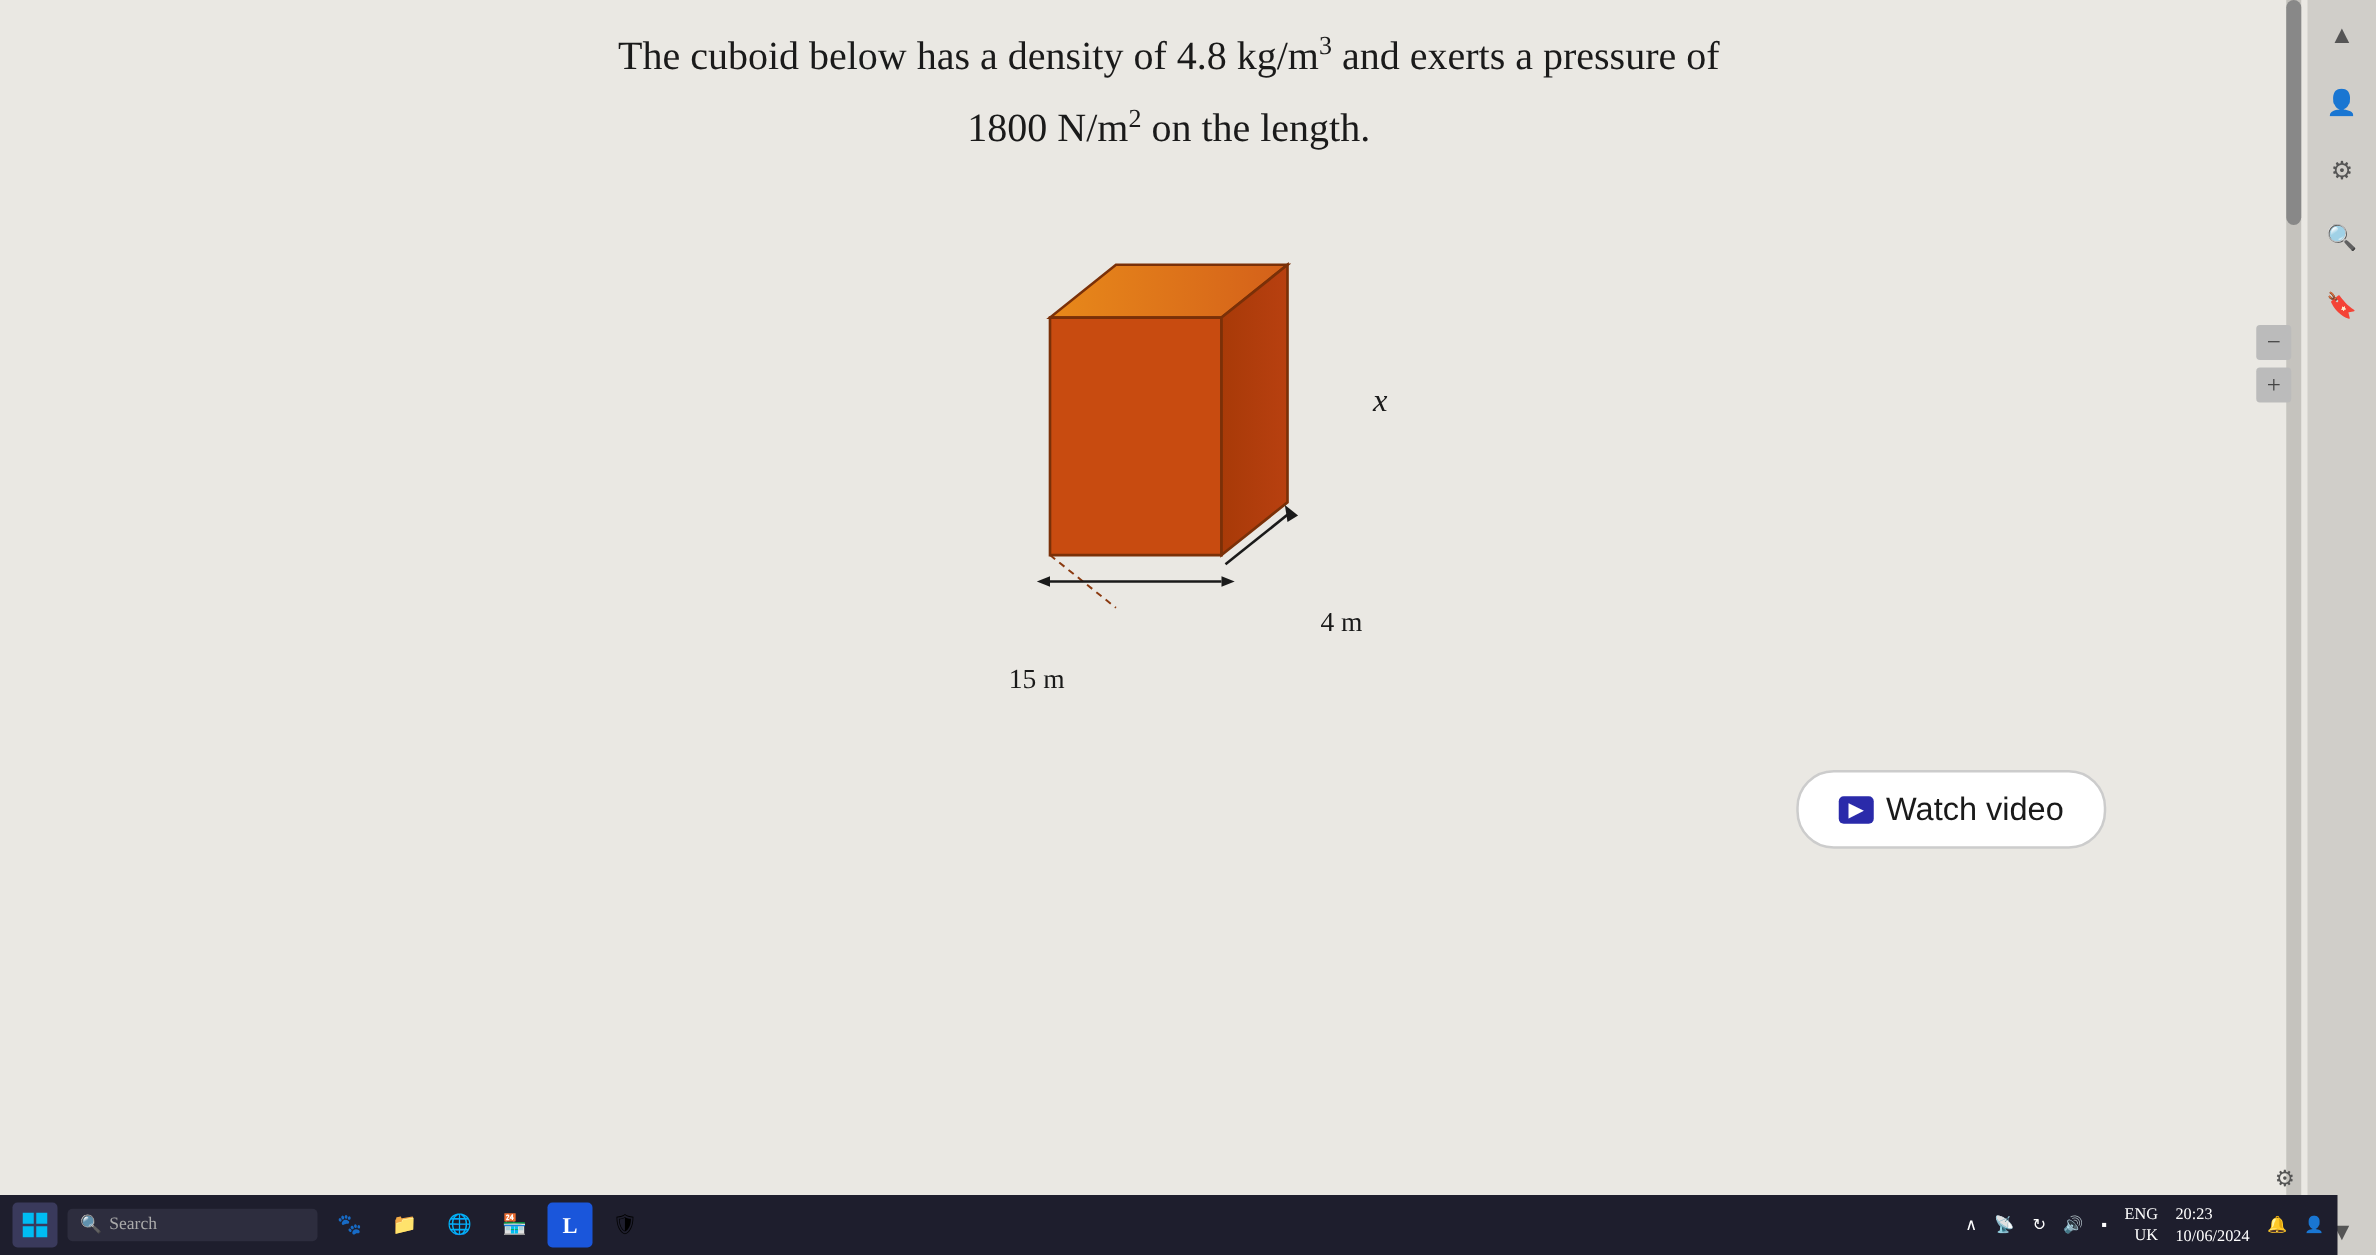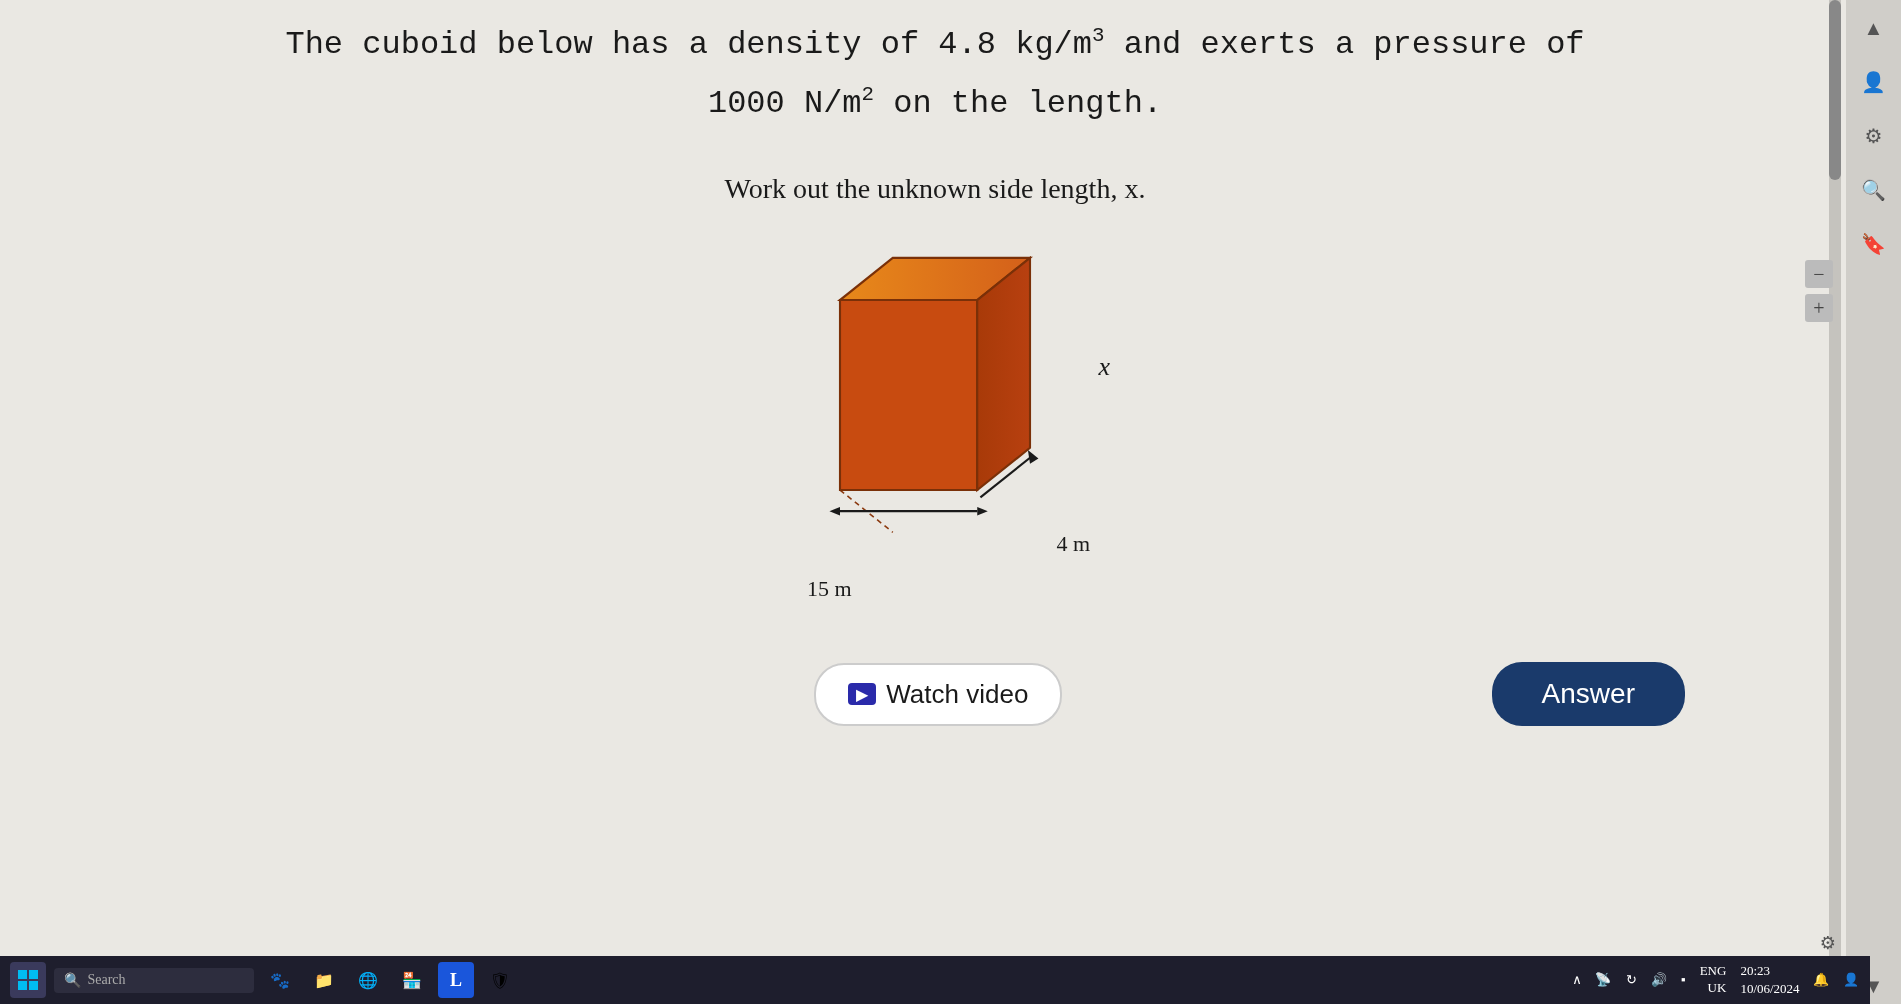--- a/index.html
+++ b/index.html
@@ -25,21 +25,20 @@
       align-items: center;
       padding-top: 20px;
     }
 
     .question-text {
       font-size: 32px;
       color: #1a1a1a;
       text-align: center;
       line-height: 1.5;
       margin-bottom: 20px;
-      font-family: Liberation Mono, monospace;
     }
 
     .sub-text {
       font-size: 28px;
       color: #1a1a1a;
       text-align: center;
       line-height: 1.6;
       margin-bottom: 30px;
     }
 
@@ -248,25 +247,24 @@
   </style>
 </head>
 <body>
 
 <div class="main-content">
 
   <div class="question-text">
     <span>The cuboid below has a density of 4.8 kg/m</span><sup>3</sup><span> and exerts a pressure of</span>
   </div>
   <div class="question-text" style="margin-top:-10px;">
-    <span>1000 N/m</span><sup>2</sup><span> on the length.</span>
+    <span>1800 N/m</span><sup>2</sup><span> on the length.</span>
   </div>
 
   <div class="sub-text" style="margin-top:20px;">
-    <div>Work out the unknown side length, x.</div>
   </div>
 
   <div class="diagram-container">
     <svg class="cuboid-svg" viewBox="0 0 300 360">
 
       <defs>
         <linearGradient id="frontGrad" x1="0%" y1="0%" x2="100%" y2="0%">
           <stop offset="0%" style="stop-color:#c84b10;stop-opacity:1"></stop>
           <stop offset="100%" style="stop-color:#c84b10;stop-opacity:1"></stop>
         </linearGradient>
@@ -309,23 +307,20 @@
   </div>
 
   <div class="buttons-row">
     <div style="width:200px;"></div>
     <button class="watch-video-btn">
       <div class="video-icon">
         <span style="color:white; font-size:16px;">▶</span>
       </div>
       <span>Watch video</span>
     </button>
-    <button class="answer-btn">
-      <span>Answer</span>
-    </button>
   </div>
 </div>
 
 <div class="scrollbar-track">
   <div class="scrollbar-thumb"></div>
 </div>
 
 <div class="plus-minus-controls">
   <div class="zoom-btn">
     <span>−</span>

